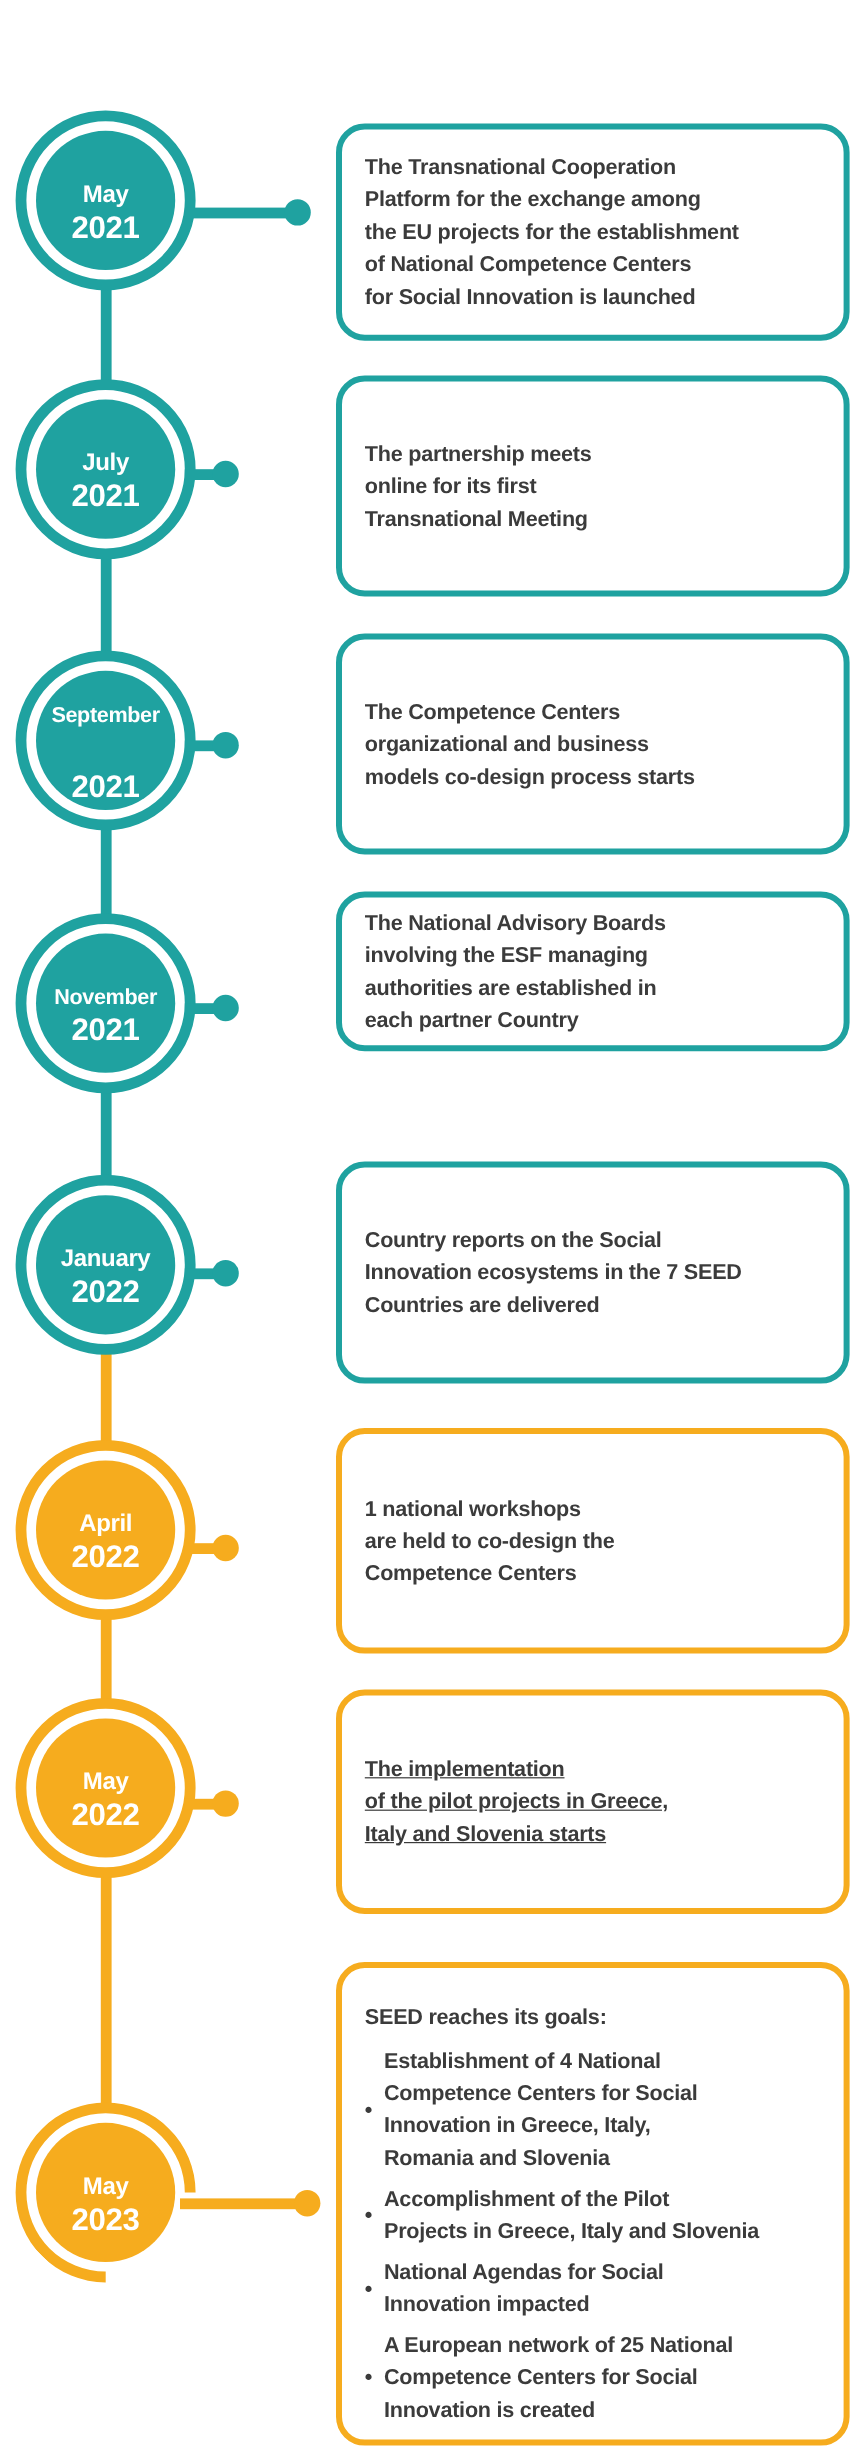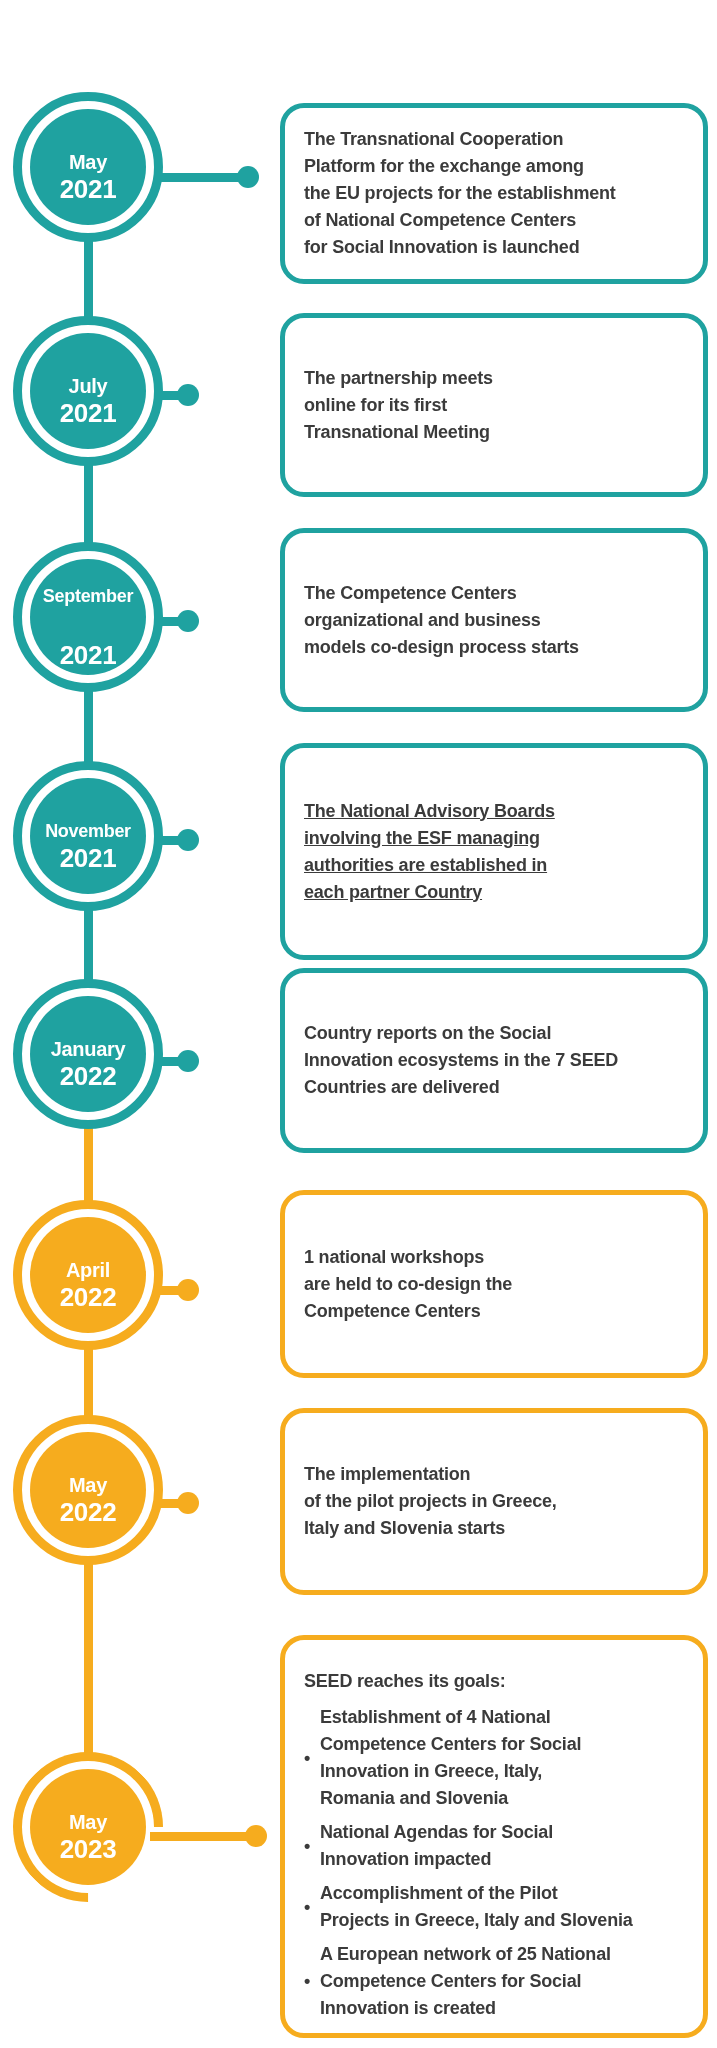--- a/index.html
+++ b/index.html
@@ -138,63 +138,63 @@
 online for its first
 Transnational Meeting</div>
   </div>
 
   <div class="box" style="top:528px;height:184px;">
     <div class="txt">The Competence Centers
 organizational and business
 models co-design process starts</div>
   </div>
 
-  <div class="box" style="top:743px;height:217px;text-decoration:underline;">
+  <div class="box" style="top:743px;height:133px;">
     <div class="txt">The National Advisory Boards
 involving the ESF managing
 authorities are established in
 each partner Country</div>
   </div>
 
   <div class="box" style="top:968px;height:185px;">
     <div class="txt">Country reports on the Social
 Innovation ecosystems in the 7 SEED
 Countries are delivered</div>
   </div>
 
   <div class="box yellow" style="top:1190px;height:188px;">
     <div class="txt">1 national workshops
 are held to co-design the
 Competence Centers</div>
   </div>
 
-  <div class="box yellow" style="top:1408px;height:187px;">
+  <div class="box yellow" style="top:1408px;height:187px;text-decoration:underline;">
     <div class="txt">The implementation
 of the pilot projects in Greece,
 Italy and Slovenia starts</div>
   </div>
 
   <div class="box yellow goals" style="top:1635px;height:403px;">
     <div class="goals-title">SEED reaches its goals:</div>
     <div class="bullet">
       <span class="mark"></span>
       <span class="txt">Establishment of 4 National
 Competence Centers for Social
 Innovation in Greece, Italy,
 Romania and Slovenia</span>
     </div>
     <div class="bullet">
       <span class="mark"></span>
+      <span class="txt">Accomplishment of the Pilot
+Projects in Greece, Italy and Slovenia</span>
+    </div>
+    <div class="bullet">
+      <span class="mark"></span>
       <span class="txt">National Agendas for Social
 Innovation impacted</span>
-    </div>
-    <div class="bullet">
-      <span class="mark"></span>
-      <span class="txt">Accomplishment of the Pilot
-Projects in Greece, Italy and Slovenia</span>
     </div>
     <div class="bullet">
       <span class="mark"></span>
       <span class="txt">A European network of 25 National
 Competence Centers for Social
 Innovation is created</span>
     </div>
   </div>
 
 </div>

